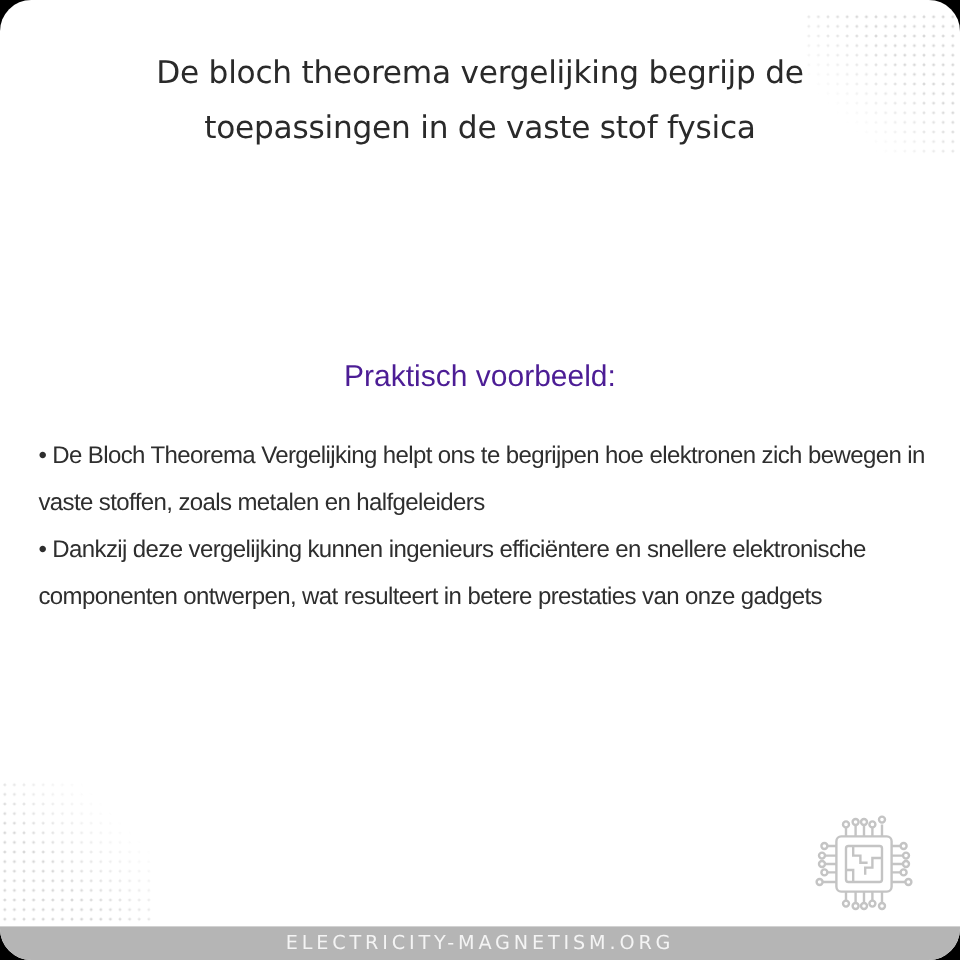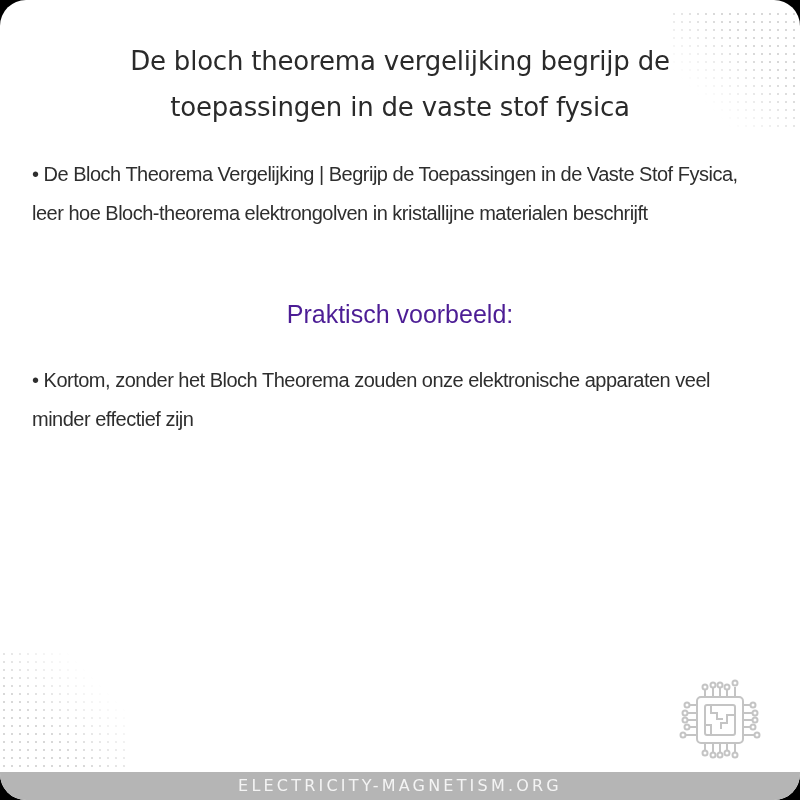--- a/index.html
+++ b/index.html
@@ -28,26 +28,26 @@
 </style>
 </head>
 <body>
 
 <div class="card">
   <div class="dots-tr"></div>
   <div class="dots-bl"></div>
 
   <div class="title">De bloch theorema vergelijking begrijp de toepassingen in de vaste stof fysica</div>
 
-  <div class="body-text intro">• De Bloch Theorema Vergelijking | Begrijp de Toepassingen in de Vaste Stof Fysica, leer hoe Bloch-theorema elektrongolven in kristallijne materialen beschrijft</div>
 
   <div class="subheading">Praktisch voorbeeld:</div>
 
   <div class="body-text list">
-    <p>• Kortom, zonder het Bloch Theorema zouden onze elektronische apparaten veel minder effectief zijn</p>
+    <p>• De Bloch Theorema Vergelijking helpt ons te begrijpen hoe elektronen zich bewegen in vaste stoffen, zoals metalen en halfgeleiders</p>
+    <p>• Dankzij deze vergelijking kunnen ingenieurs efficiëntere en snellere elektronische componenten ontwerpen, wat resulteert in betere prestaties van onze gadgets</p>
   </div>
 
   <svg class="chip" viewBox="0 0 90 90" fill="none" stroke="#c4c4c4" stroke-width="2">
     <rect x="22" y="22" width="46" height="46" rx="4"></rect>
     <rect x="30" y="30" width="30" height="30" rx="2"></rect>
     <path d="M36 30 v8 h6 v6 h6 M60 40 h-8 v8 h-6 v6 M30 50 h6 v10"></path>
     <path d="M30 22 v-8 M38 22 v-10 M45 22 v-10 M52 22 v-8 M60 22 v-10"></path>
     <circle cx="30" cy="12" r="2.5"></circle>
       <circle cx="38" cy="10" r="2.5"></circle>
       <circle cx="45" cy="10" r="2.5"></circle>

